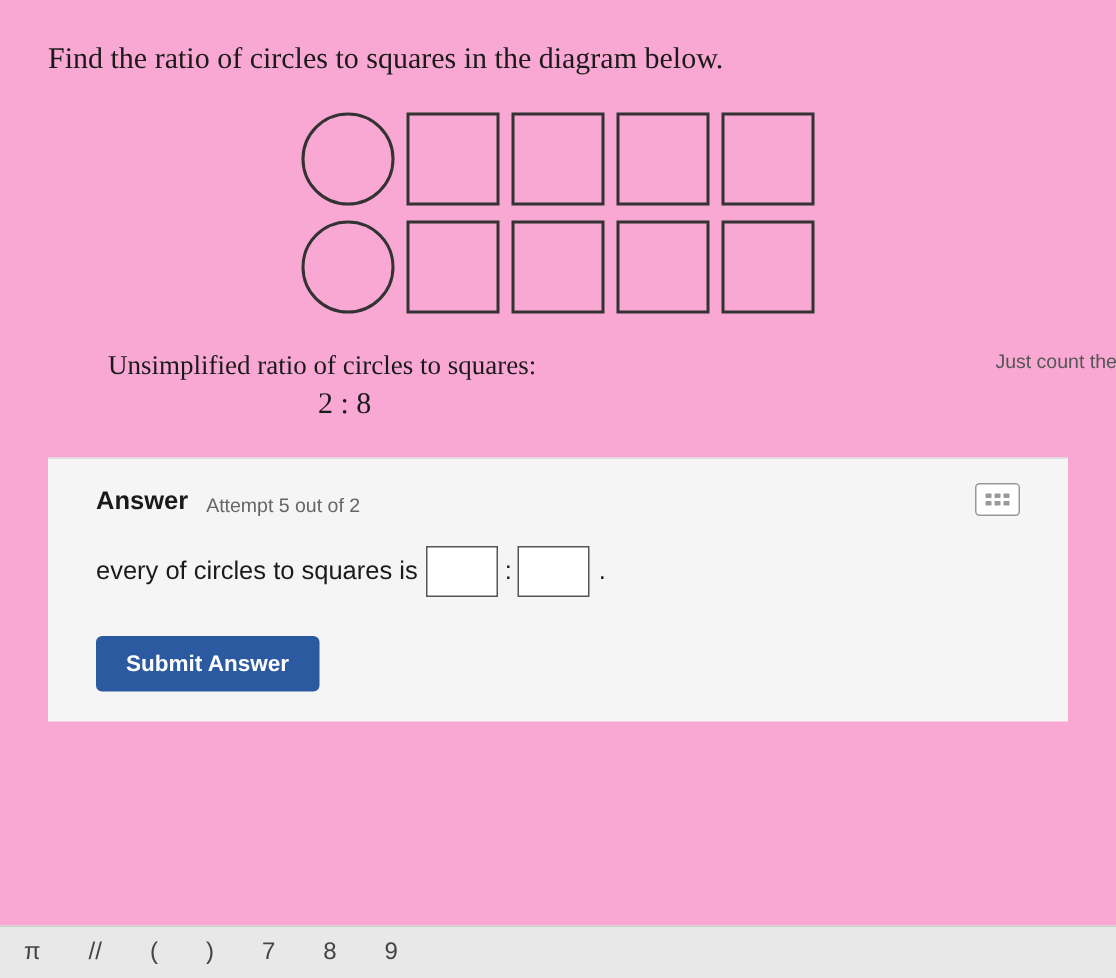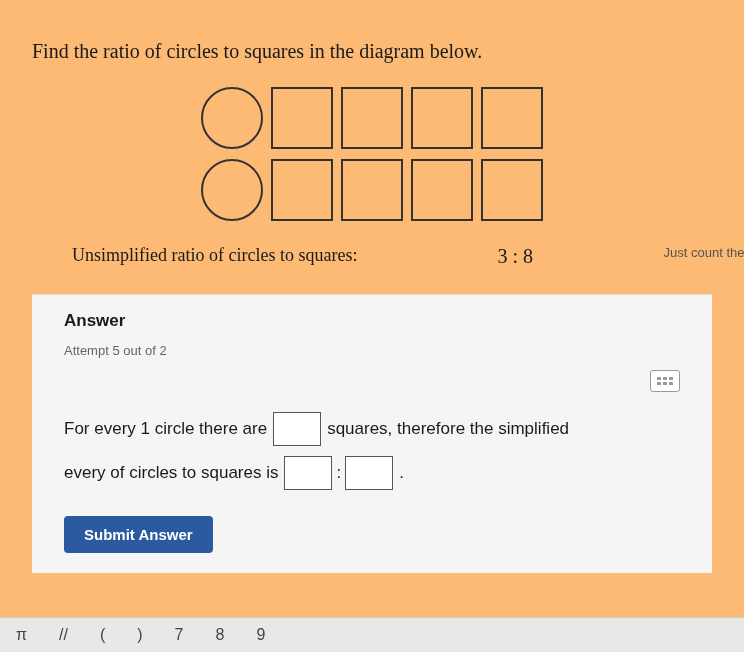--- a/index.html
+++ b/index.html
@@ -7,23 +7,23 @@
     body {
       background: #f0f0f0;
       font-family: Georgia, 'Times New Roman', serif;
       width: 744px;
       min-height: 652px;
       display: flex;
       flex-direction: column;
     }
 
     .main-content {
-      background: #fdba74;
+      background: #f9a8d4;
       flex: 1;
-      padding: 40px 32px 20px 32px;
+      padding: 28px 32px 20px 32px;
     }
 
     .question-title {
       font-size: 20px;
       color: #1a1a1a;
       margin-bottom: 24px;
       font-weight: normal;
     }
 
     .diagram-area {
@@ -51,21 +51,21 @@
 
     .square-shape {
       width: 62px;
       height: 62px;
       border: 2.5px solid #333;
       background: transparent;
     }
 
     .ratio-section {
       display: flex;
-      flex-direction: row;
+      flex-direction: column;
       align-items: flex-start;
       margin-left: 40px;
       margin-bottom: 24px;
       position: relative;
     }
 
     .ratio-label {
       font-size: 18px;
       color: #1a1a1a;
       margin-bottom: 4px;
@@ -88,24 +88,23 @@
     }
 
     .answer-section {
       background: #f5f5f5;
       border-top: 1px solid #ddd;
       padding: 16px 32px 20px 32px;
     }
 
     .answer-header {
       display: flex;
-      align-items: flex-start;
+      align-items: flex-end;
       gap: 12px;
       margin-bottom: 20px;
-      flex-direction: column;
     }
 
     .answer-label {
       font-size: 17px;
       font-weight: bold;
       color: #1a1a1a;
       font-family: Arial, sans-serif;
     }
 
     .attempt-text {
@@ -232,21 +231,21 @@
       <div class="square-shape"></div>
       <div class="square-shape"></div>
     </div>
   </div>
 
   <div class="ratio-section">
     <div style="display:flex; align-items:center; gap: 280px;">
       <span class="ratio-label">Unsimplified ratio of circles to squares:</span>
       <span class="hint-text">Just count them all</span>
     </div>
-    <div class="ratio-value">3 : 8</div>
+    <div class="ratio-value">2 : 8</div>
   </div>
 
   <div class="answer-section">
 
     <div class="answer-header">
       <span class="answer-label">Answer</span>
       <span class="attempt-text">Attempt 5 out of 2</span>
       <div class="keyboard-icon">
         <div class="keyboard-icon-inner">
           <div class="kb-row">
@@ -256,25 +255,20 @@
           </div>
           <div class="kb-row">
             <div class="kb-key"></div>
             <div class="kb-key"></div>
             <div class="kb-key"></div>
           </div>
         </div>
       </div>
     </div>
 
-    <div class="answer-text-line">
-      <span>For every 1 circle there are</span>
-      <input class="answer-input" type="text" style="">
-      <span>squares, therefore the simplified</span>
-    </div>
 
     <div class="answer-text-line">
       <span>every of circles to squares is</span>
       <div class="ratio-inputs">
         <input class="answer-input" type="text" style="">
         <span class="colon-sep">:</span>
         <input class="answer-input" type="text" style="">
       </div>
       <span>.</span>
     </div>

